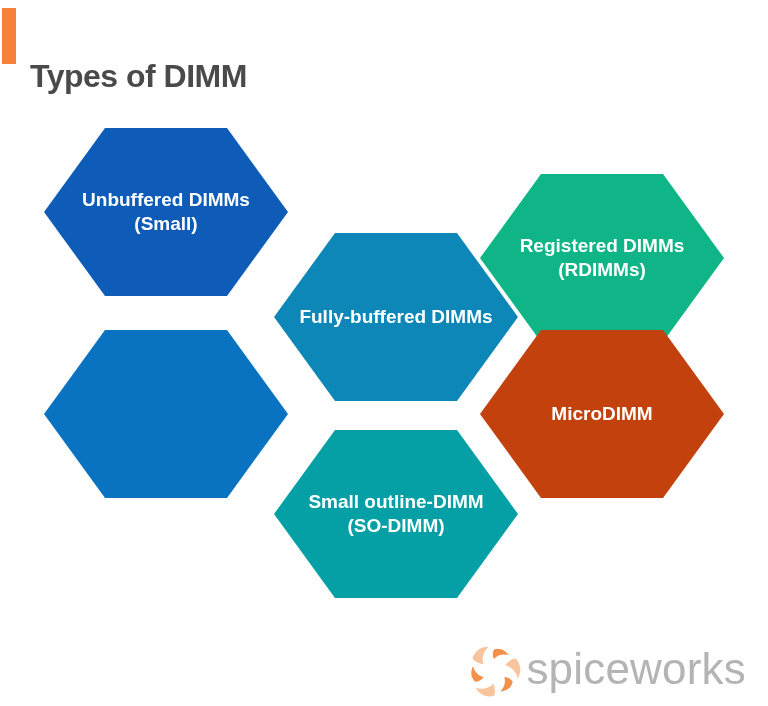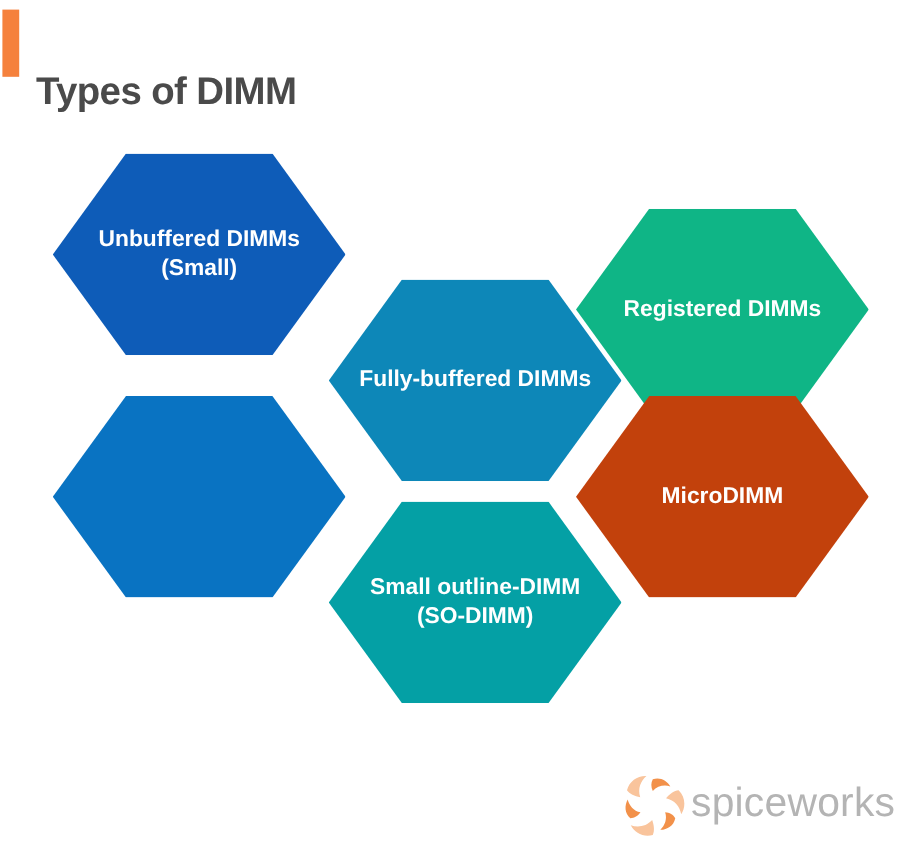--- a/index.html
+++ b/index.html
@@ -48,33 +48,33 @@
     line-height: 1.26;
     width: 100%;
   }
   .hex-line:empty { display: none; }
 
   .hex-udimm     { left: 44px;  top: 128px; }
   .hex-rdimm     { left: 480px; top: 138px; margin-top: 36px; }
   .hex-fbdimm    { left: 274px; top: 233px; }
   .hex-lrdimm    { left: 44px;  top: 330px; }
   .hex-microdimm { left: 480px; top: 330px; }
-  .hex-sodimm    { left: 274px; top: 418px; }
+  .hex-sodimm    { left: 274px; top: 430px; }
 
   
   .brand {
     position: absolute;
     right: 22px; bottom: 8px;
     display: flex;
     align-items: center;
     gap: 5px;
   }
   .brand-icon { width: 54px; height: 54px; }
   .brand-text {
-    font-size: 34px;
+    font-size: 44px;
     font-weight: 400;
     letter-spacing: 0.2px;
     line-height: 1;
     padding-bottom: 4px;
   }
 </style>
 </head>
 <body>
 
 <div class="canvas">
@@ -83,20 +83,21 @@
 
   <div class="page-title" style="color: rgb(74, 74, 74);">Types of DIMM</div>
 
   <div class="hex hex-udimm" style="background-color: rgb(14, 92, 184);">
     <div class="hex-line">Unbuffered DIMMs</div>
     <div class="hex-line">(Small)</div>
   </div>
 
   <div class="hex hex-rdimm" style="background-color: rgb(15, 181, 134);">
     <div class="hex-line">Registered DIMMs</div>
+    <div class="hex-line">(RDIMMs)</div>
   </div>
 
   <div class="hex hex-fbdimm" style="background-color: rgb(13, 135, 184); gap: 32px;">
     <div class="hex-line">Fully-buffered DIMMs</div>
   </div>
 
   <div class="hex hex-lrdimm" style="background-color: rgb(9, 115, 194);">
   </div>
 
   <div class="hex hex-microdimm" style="background-color: #c2410c;">

